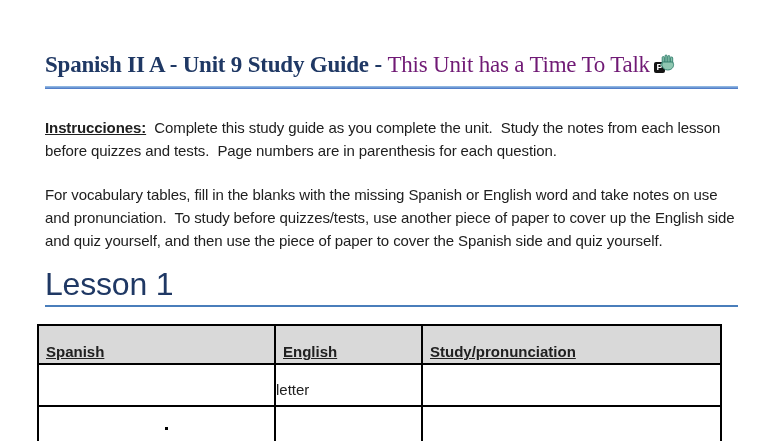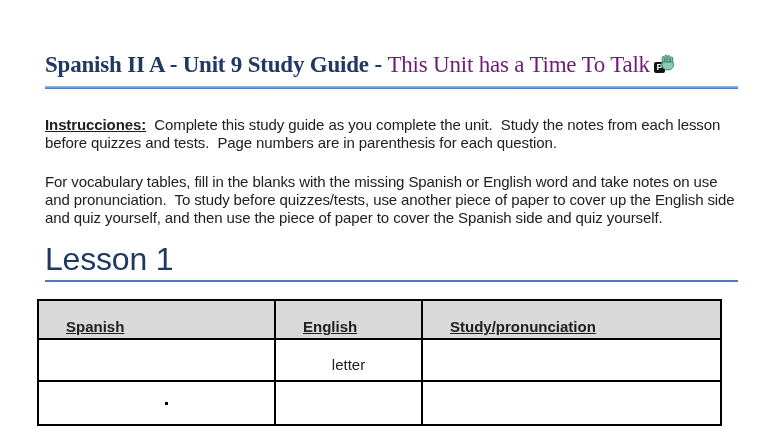--- a/index.html
+++ b/index.html
@@ -65,21 +65,21 @@
   }
   .hand-svg {
     position: absolute;
     right: 0; top: 0;
     z-index: 2;
   }
 
   
   .para {
     font-size: 15px;
-    line-height: 18px;
+    line-height: 23px;
     letter-spacing: -0.1px;
     white-space: pre-wrap;
     margin: 0;
   }
   .para-1 { margin-top: 27px; }
   .para-2 { margin-top: 21px; }
   .u-label {
     font-weight: bold;
     text-decoration: underline;
   }
@@ -114,26 +114,26 @@
     overflow: hidden;
   }
   table.vocab th {
     background: #D9D9D9;
     height: 34px;
     text-align: left;
     vertical-align: bottom;
     padding: 0 4px 3px 7px;
     font-weight: bold;
   }
-  table.vocab th span { text-decoration: underline; margin-left: 20px; }
+  table.vocab th span { text-decoration: underline; }
   table.vocab td {
     height: 33px;
     vertical-align: bottom;
     padding-bottom: 7px;
-    text-align: center;
+    text-align: left;
   }
   table.vocab tr.partial td {
     height: 42px;
     vertical-align: top;
     padding: 0;
   }
   .partial-dot {
     width: 3px; height: 3px;
     background: #000000;
     margin: 20px 0 0 126px;

